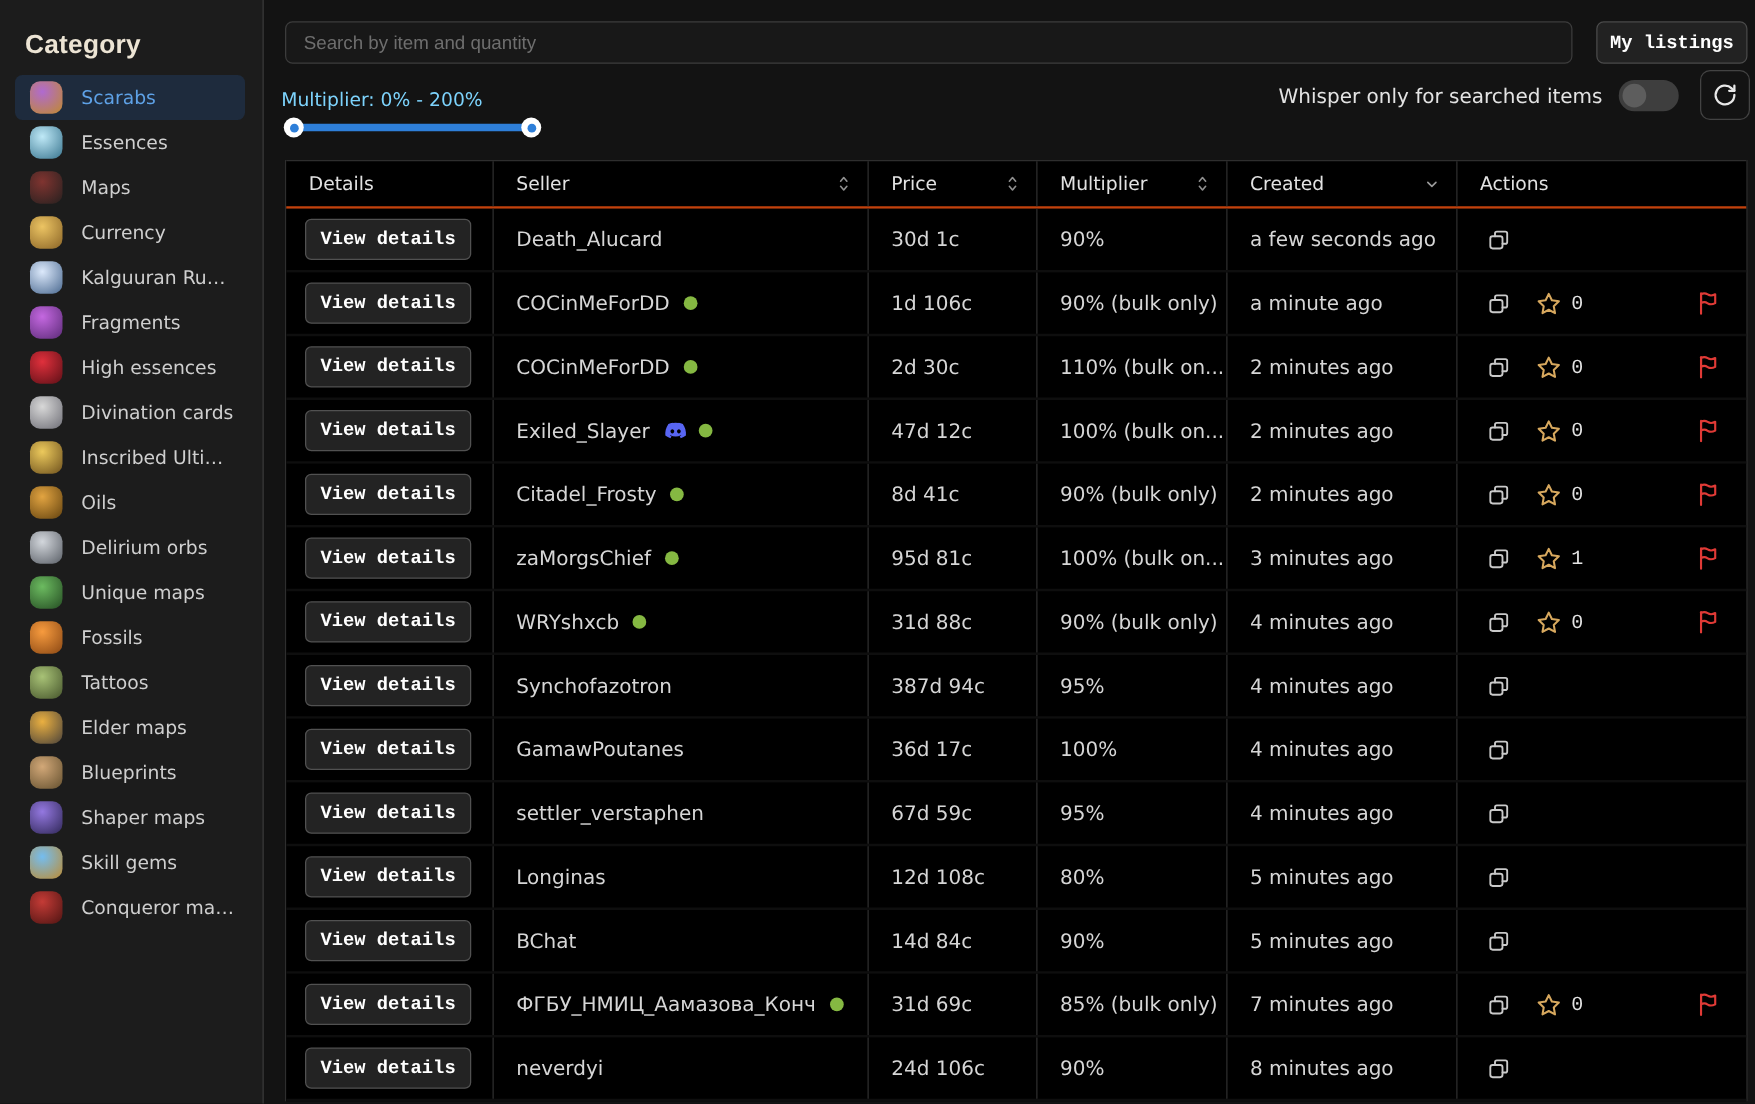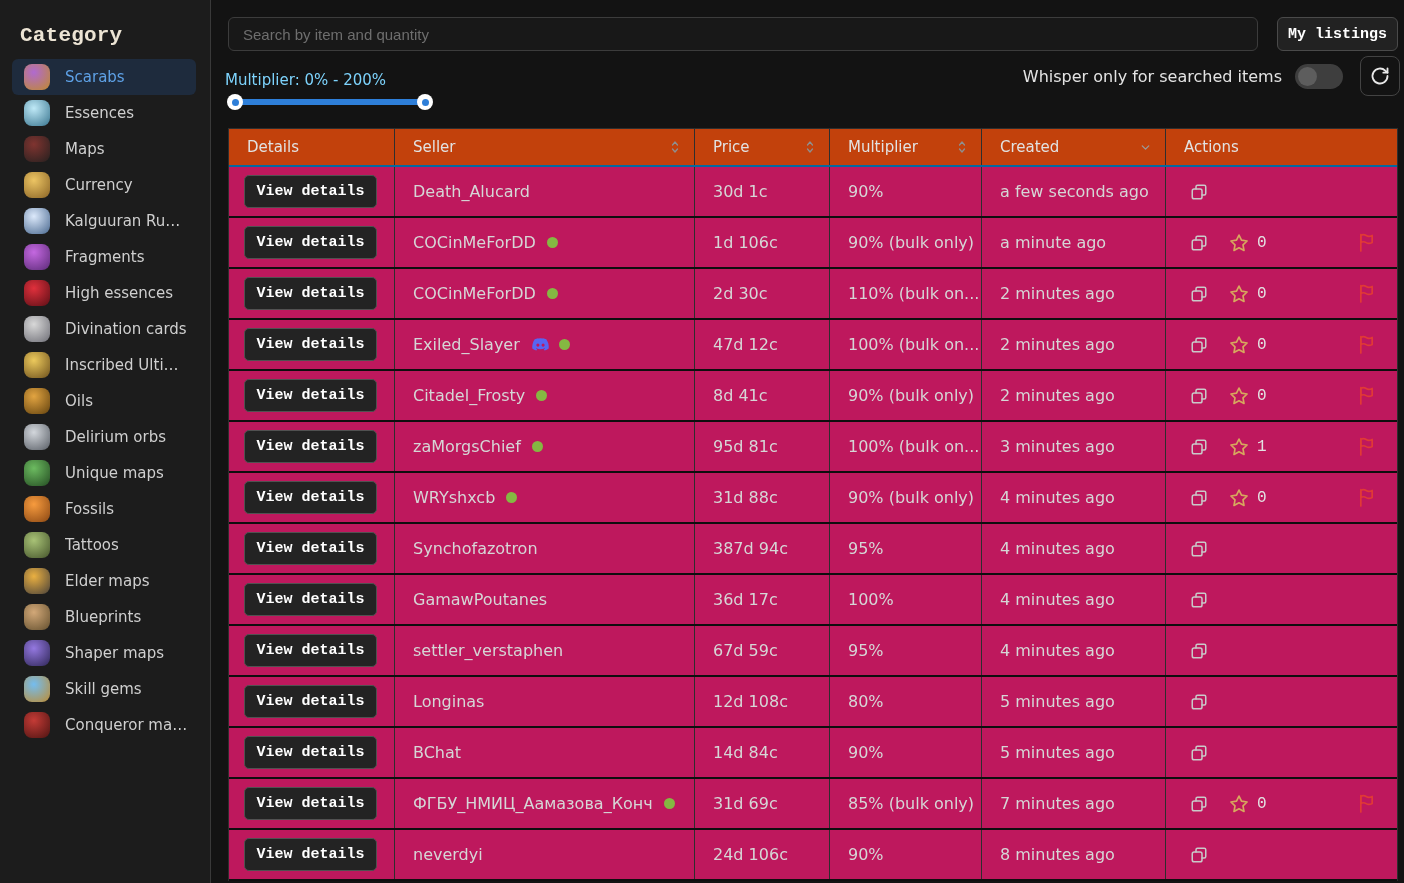--- a/index.html
+++ b/index.html
@@ -13,21 +13,21 @@
   }
   button { font-family:Liberation Mono, monospace; }
 
   
   .sidebar {
     position:absolute; left:0; top:0; width:211px; height:100%;
     background:#1c1c1c; border-right:1px solid #393939;
     padding:24px 14px 0 12px;
   }
   .sidebar h1 {
-    font-family:Liberation Mono, monospace;
+    font-family:Liberation Sans, sans-serif;
     font-size:21px; font-weight:bold; color:#ece4d4;
     margin:0 0 12px 8px; letter-spacing:.2px;
   }
   .side-item {
     display:flex; align-items:center; gap:15px;
     height:36px; padding:0 8px 0 12px;
     border-radius:6px; font-size:15px; color:#cfcfcf; cursor:pointer;
   }
   .side-item.selected { background:#1e2b3d; }
   .side-item.selected .side-label { color:#5ea1e6; }
@@ -68,22 +68,22 @@
     width:40px; height:40px; border:1px solid #434343; border-radius:8px;
     background:transparent; display:flex; align-items:center; justify-content:center; cursor:pointer;
   }
 
   
   .table {
     position:absolute; left:16px; top:128px; width:1170px;
     border-left:1px solid #2e2e2e; border-right:1px solid #2e2e2e;
   }
   .thead, .trow { display:grid; grid-template-columns:166px 300px 135px 152px 184px 1fr; }
-  .thead { height:39px; background:#c2410c; border-top:1px solid #2e2e2e; border-bottom:2px solid #0369a1; }
-  .trow  { height:51px; background:#be185d; border-bottom:2px solid #0e0e0e; }
+  .thead { height:39px; background:#000000; border-top:1px solid #2e2e2e; border-bottom:2px solid #c2410c; }
+  .trow  { height:51px; background:#000000; border-bottom:2px solid #0e0e0e; }
   .cell {
     display:flex; align-items:center; padding-left:18px;
     border-right:1px solid #2e2e2e; font-size:16px; color:#d6d6d6;
     overflow:hidden; white-space:nowrap;
   }
   .cell:last-child { border-right:none; }
   .th { font-size:15px; color:#e2e2e2; justify-content:space-between; padding-right:13px; }
   .th.sortable { cursor:pointer;gap:37px; }
   .details-cell { padding-left:15px; }
   .view-btn {

